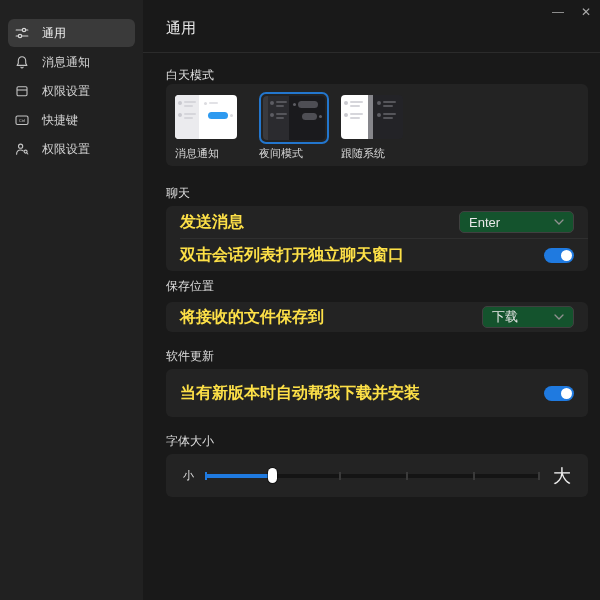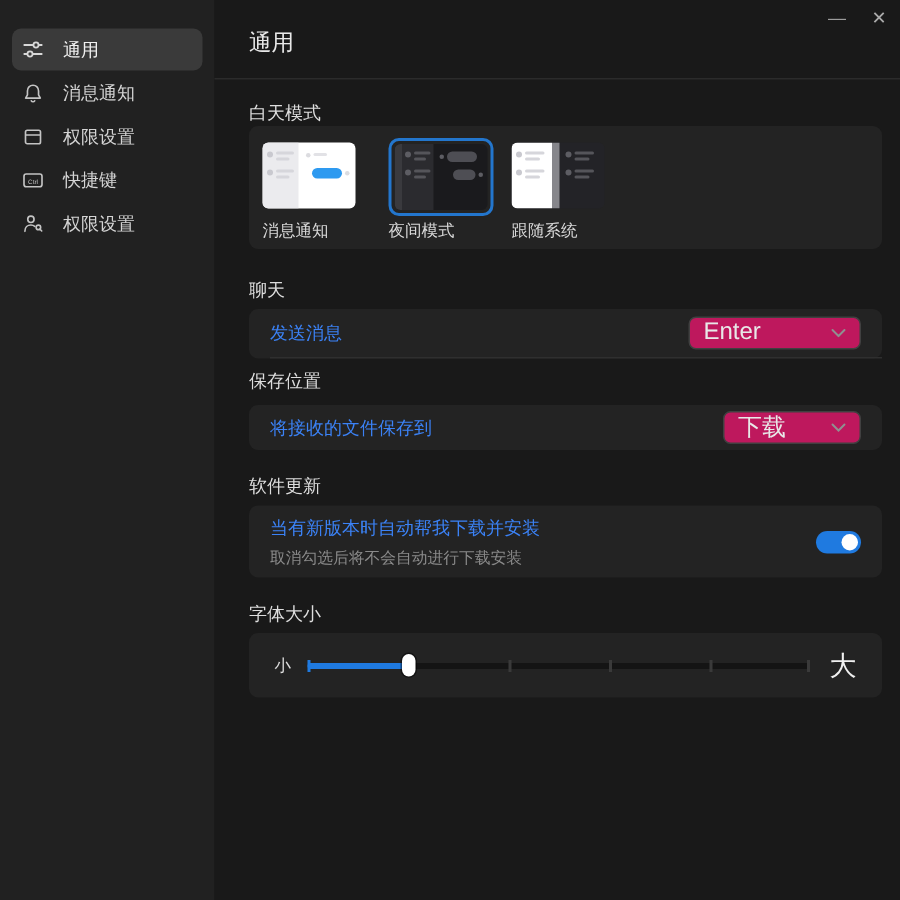--- a/index.html
+++ b/index.html
@@ -71,29 +71,29 @@
   .thumb-follow .t-light { width:27px; background:#ffffff; padding:6px 0 0 3px; }
   .thumb-follow .t-light .t-dot { background:#c9c9cf; }
   .thumb-follow .t-light .t-lines div { background:#d6d6db; }
   .thumb-follow .t-mid { width:5px; background:#86868b; }
   .thumb-follow .t-darkhalf { flex:1; padding:6px 0 0 4px; }
   .thumb-follow .t-darkhalf .t-dot { background:#5d5d63; }
   .thumb-follow .t-darkhalf .t-lines div { background:#55555a; }
 
   
   .row { display:flex; align-items:center; justify-content:space-between; padding:0 14px; }
-  .row-label { font-size:12px; color:#3b82f6; }
+  .row-label { font-size:16px; color:#fde047;font-weight:bold; }
   .card-chat .row { height:32px; }
   .row-divider { height:1px; background:#2f2f2f; margin:0 0 0 14px; }
   .card-save { height:30px; display:flex; }
   .card-save .row { flex:1; }
   .card-update { height:48px; display:flex; align-items:center; justify-content:space-between; padding:0 14px; }
   .upd-sub { font-size:10.5px; color:#8a8a8a; margin-top:4px; }
 
-  .select { height:22px; background:#be185d; border:1px solid #404040; border-radius:5px; display:flex; align-items:center; justify-content:space-between; padding:0 9px; font-size:16px; color:#e8e8e8; }
+  .select { height:22px; background:#14532d; border:1px solid #404040; border-radius:5px; display:flex; align-items:center; justify-content:space-between; padding:0 9px; font-size:13px; color:#e8e8e8; }
   .select.w-enter { width:115px; } .select.w-dl { width:92px;font-family:Liberation Mono, monospace; }
 
   .toggle { width:30px; height:15px; border-radius:8px; background:var(--accent); position:relative; flex:0 0 auto; }
   .toggle .knob { position:absolute; top:2px; right:2px; width:11px; height:11px; border-radius:50%; background:#ffffff; }
 
   
   .card-font { height:43px; display:flex; align-items:center; padding:0 17px; }
   .s-min { font-size:11px; color:#e0e0e0; margin-right:11px; }
   .s-max { font-size:18px; color:#f0f0f0; margin-left:13px; }
   .track { position:relative; flex:1; height:15px; }
@@ -288,40 +288,45 @@
       <div class="row">
         <span class="row-label">发送消息</span>
         <div class="select w-enter">
           <span>Enter</span>
           <svg width="10" height="6" viewBox="0 0 10 6">
               <path d="M1 1l4 4 4-4" stroke="#909090" stroke-width="1.3" fill="none" stroke-linecap="round"></path>
             </svg>
         </div>
       </div>
       <div class="row-divider"></div>
+      <div class="row">
+        <span class="row-label">双击会话列表打开独立聊天窗口</span>
+        <div class="toggle">
+            <div class="knob"></div>
+          </div>
+      </div>
     </div>
 
     <div class="sec-label mt-save mb-lg">保存位置</div>
     <div class="card card-save">
       <div class="row">
         <span class="row-label">将接收的文件保存到</span>
         <div class="select w-dl">
           <span>下载</span>
           <svg width="10" height="6" viewBox="0 0 10 6">
               <path d="M1 1l4 4 4-4" stroke="#909090" stroke-width="1.3" fill="none" stroke-linecap="round"></path>
             </svg>
         </div>
       </div>
     </div>
 
     <div class="sec-label mt-upd mb-md">软件更新</div>
     <div class="card card-update">
       <div>
         <div class="row-label">当有新版本时自动帮我下载并安装</div>
-        <div class="upd-sub">取消勾选后将不会自动进行下载安装</div>
       </div>
       <div class="toggle">
           <div class="knob"></div>
         </div>
     </div>
 
     <div class="sec-label mt-font mb-md">字体大小</div>
     <div class="card card-font">
       <span class="s-min">小</span>
       <div class="track">

